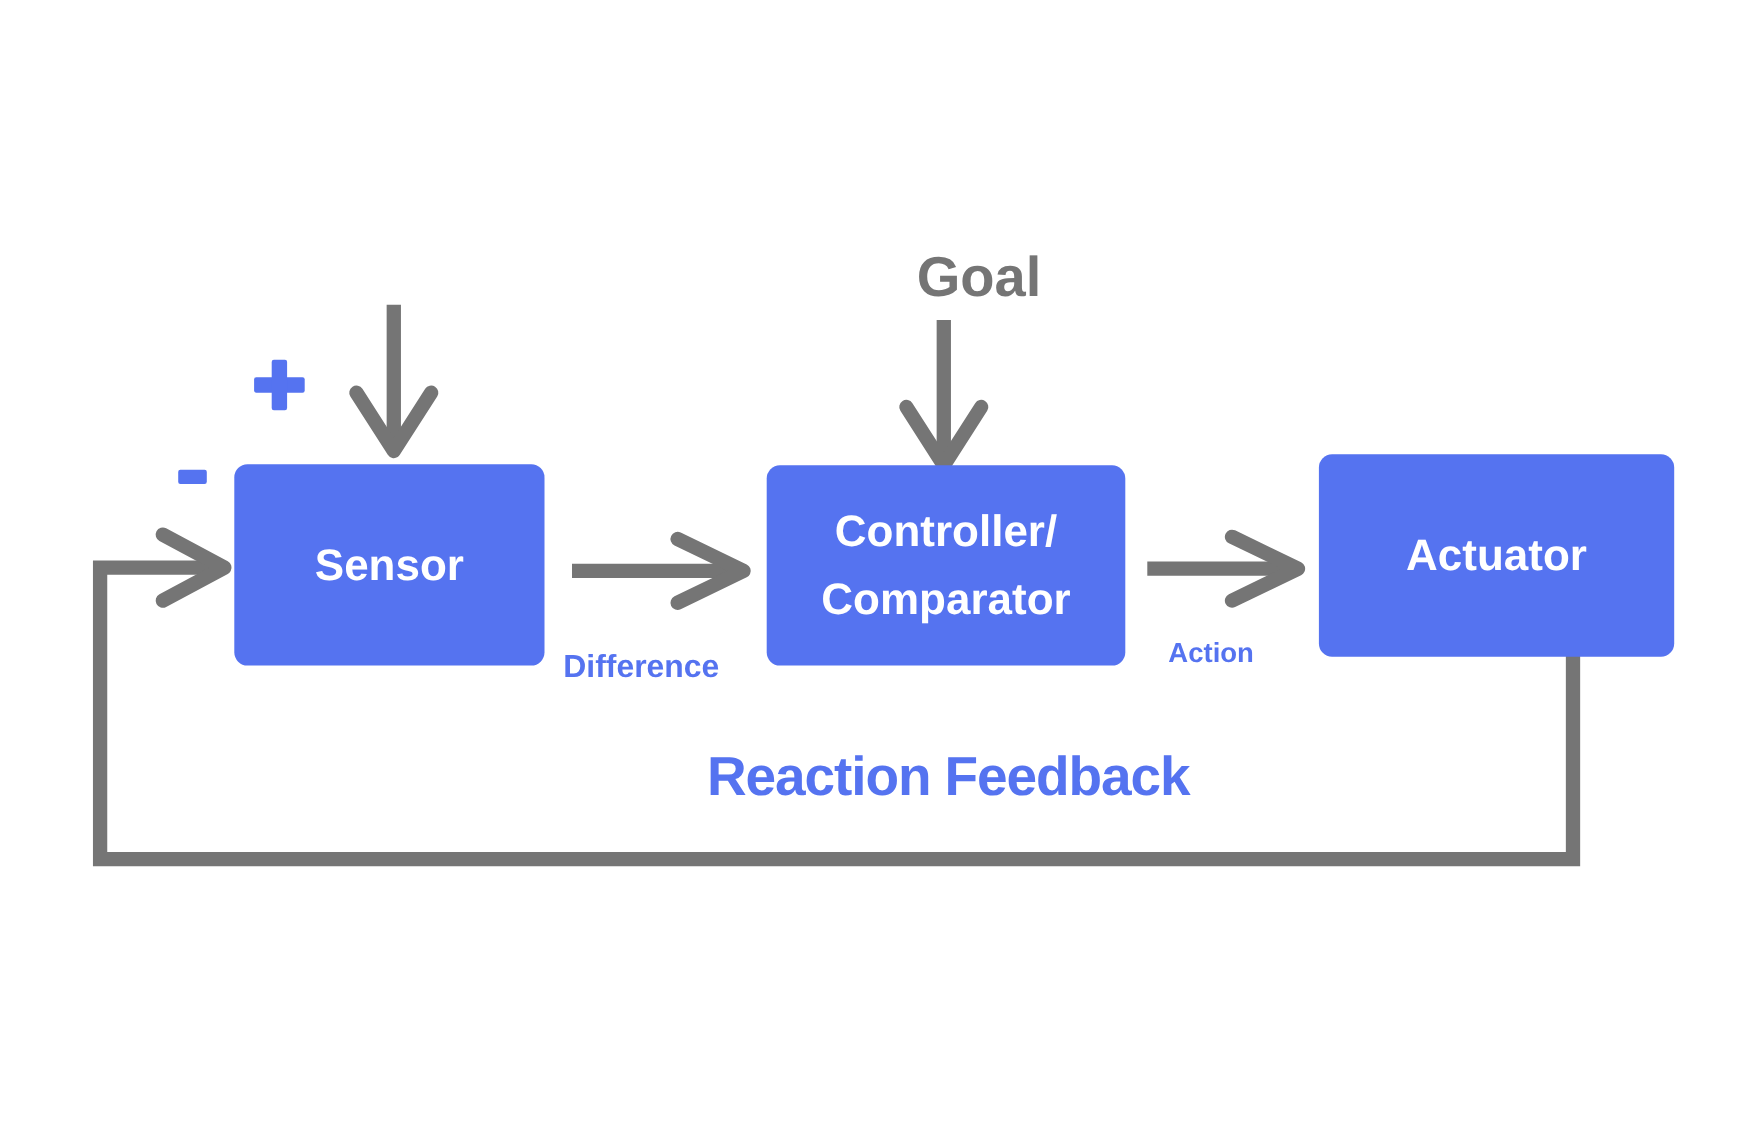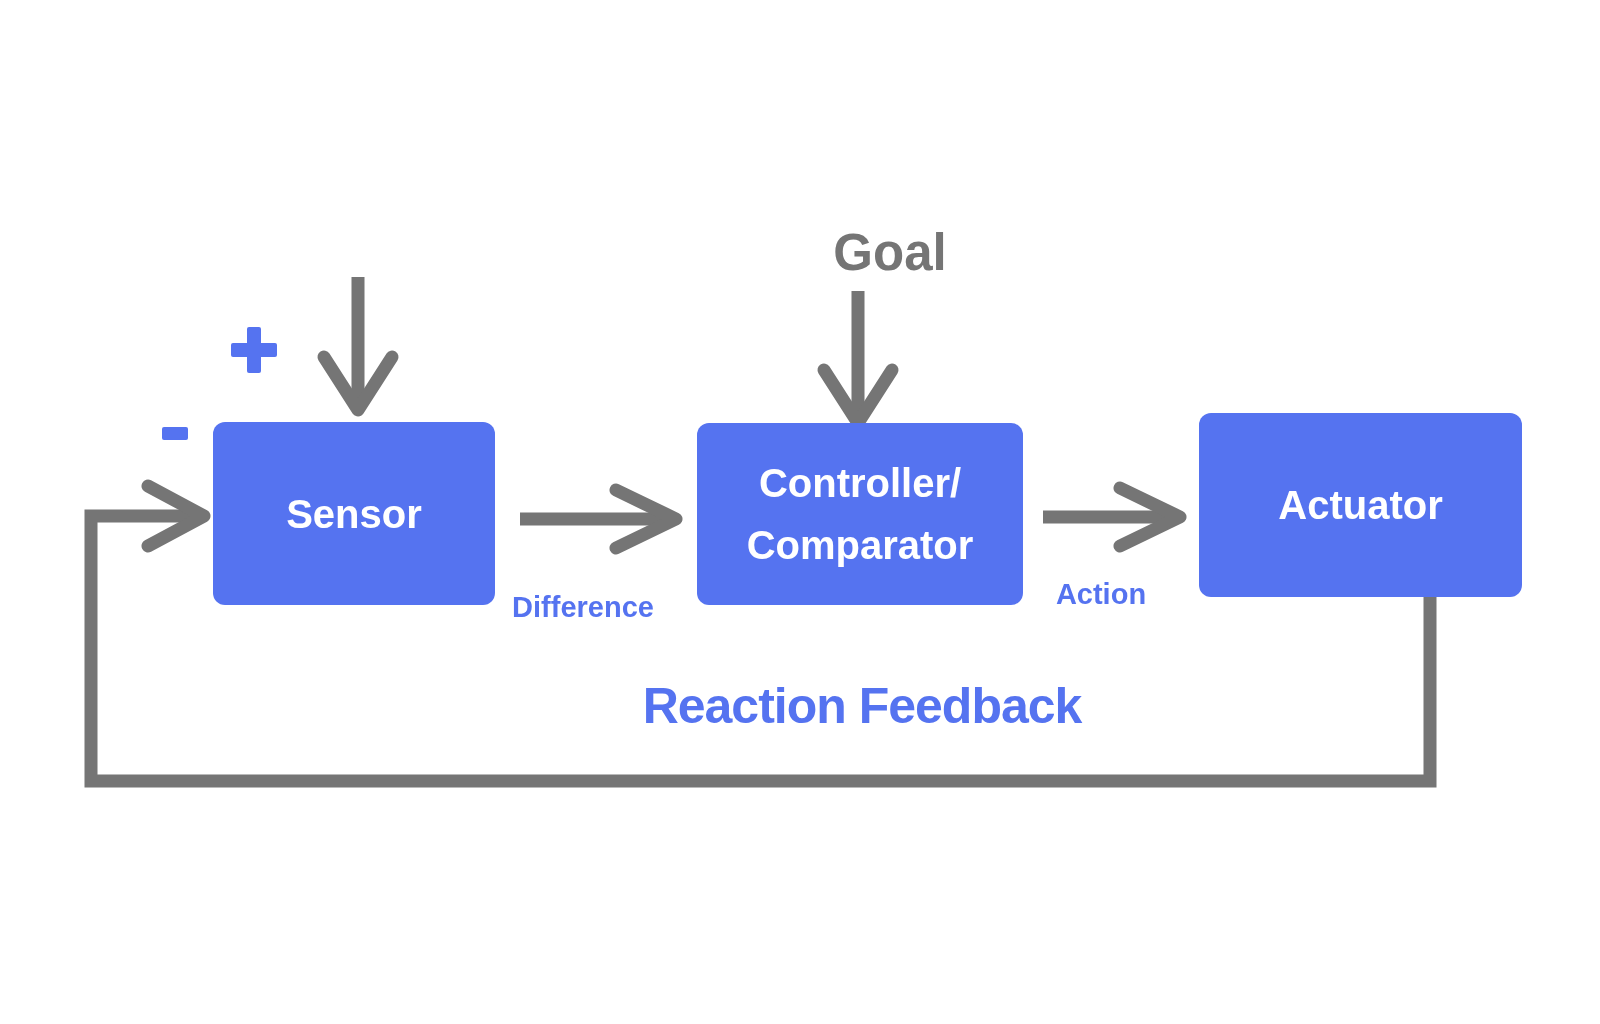--- a/index.html
+++ b/index.html
@@ -52,21 +52,21 @@
     position: absolute;
     transform: translate(-50%, -50%);
     font-weight: 700;
     white-space: nowrap;
   }
   .lbl-blue { color: var(--blue); }
   .lbl-gray { color: var(--gray); }
   .lbl-threshold { left: 359px; top: 222px; font-size: 43px; letter-spacing: -1px; }
   .lbl-goal      { left: 890px; top: 252px; font-size: 51px; }
   .lbl-difference{ left: 583px; top: 567px; font-size: 29px; margin-top: 40px; }
-  .lbl-action    { left: 1101px; top: 594px; font-size: 29px; }
+  .lbl-action    { left: 1101px; top: 594px; font-size: 25px; }
   .lbl-feedback  { left: 862px; top: 706px; font-size: 50px; letter-spacing: -1px; }
   .plus-icon {
     position: absolute;
     left: 231px; top: 327px;
     width: 46px; height: 46px;
   }
   .plus-icon .bar-h {
     position: absolute; left: 0; top: 16px;
     width: 46px; height: 14px;
     background: var(--blue); border-radius: 2px;

